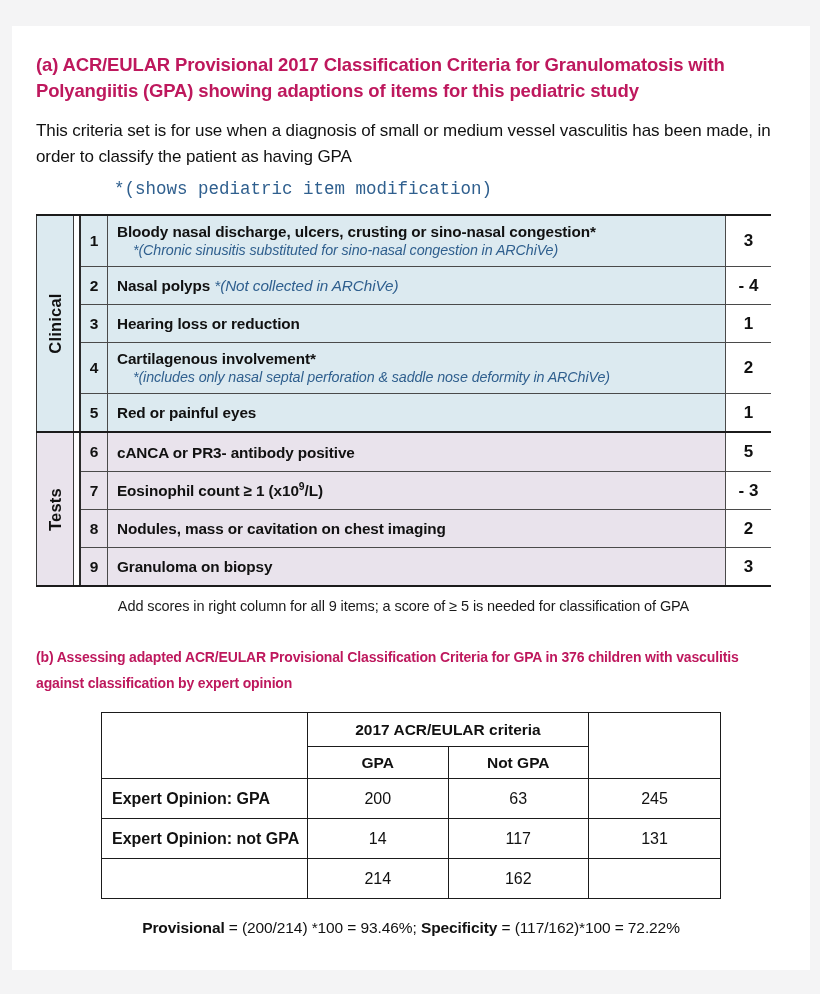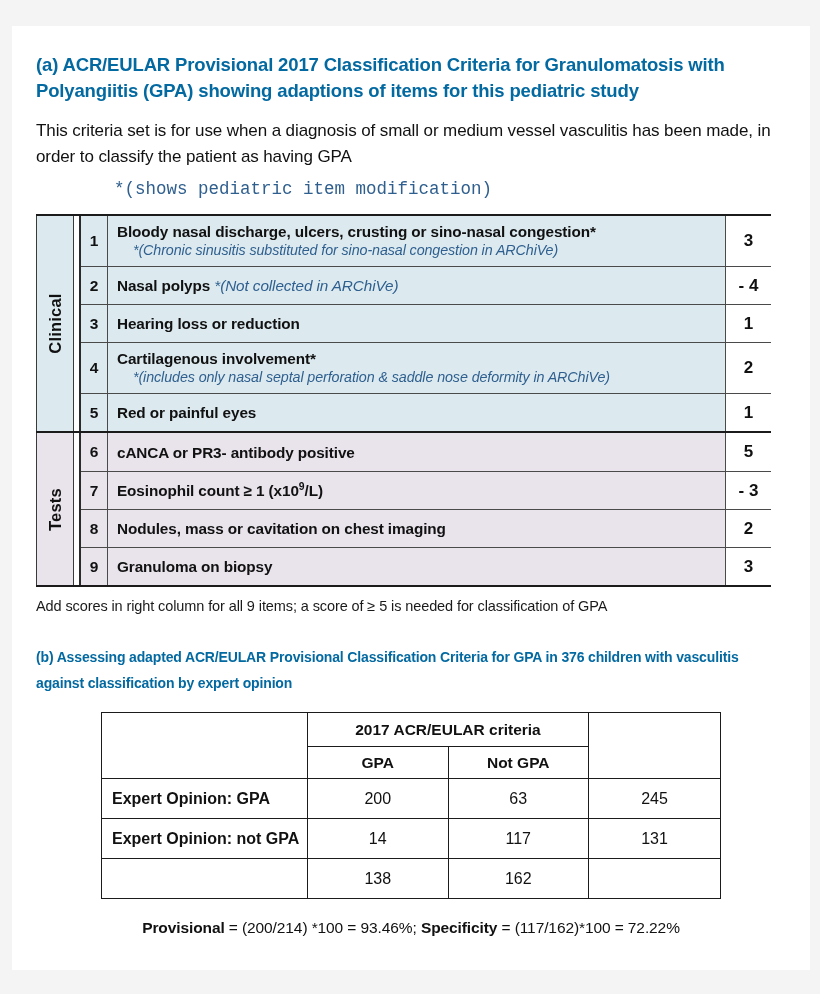--- a/index.html
+++ b/index.html
@@ -24,41 +24,41 @@
     position: absolute;
     left: 24px; top: 26px;
     width: 750px;
   }
 
   
   .head-a, .head-b {
     font-weight: bold;
     font-size: 18.5px;
     line-height: 26px;
-    color: #0369a1;
+    color: #be185d;
     letter-spacing: -0.15px;
   }
   .head-b { font-size: 14px; }
   .prose {
     font-size: 17px;
     line-height: 26px;
     color: #111;
     letter-spacing: -0.1px;
   }
   .ped-note {
     font-size: 17.5px;
     line-height: 26px;
     color: #2f5f8e;
     margin-left: 78px;
   }
   .footnote {
     font-size: 14.5px;
     line-height: 20px;
     color: #1a1a1a;
-    text-align: left;
+    text-align: center;
     letter-spacing: -0.1px;
   }
   .statline {
     font-size: 15.5px;
     line-height: 22px;
     color: #111;
     text-align: center;
     letter-spacing: -0.1px;
   }
   .statline b { font-weight: bold; }
@@ -305,21 +305,21 @@
                 <td class="numcell">245</td>
               </tr>
               <tr>
                 <td class="rowlabel numcell">Expert Opinion: not GPA</td>
                 <td class="numcell">14</td>
                 <td class="numcell">117</td>
                 <td class="numcell">131</td>
               </tr>
               <tr>
                 <td class="rowlabel numcell"></td>
-                <td class="numcell">138</td>
+                <td class="numcell">214</td>
                 <td class="numcell">162</td>
                 <td class="numcell"></td>
               </tr>
             </tbody>
         </table>
 
         <div class="statline" style="margin-top:18px;">
           <b>Provisional</b><span> = (200/214) *100 =  93.46%;  </span><b>Specificity</b><span> = (117/162)*100 = 72.22%</span>
         </div>
       </div>

